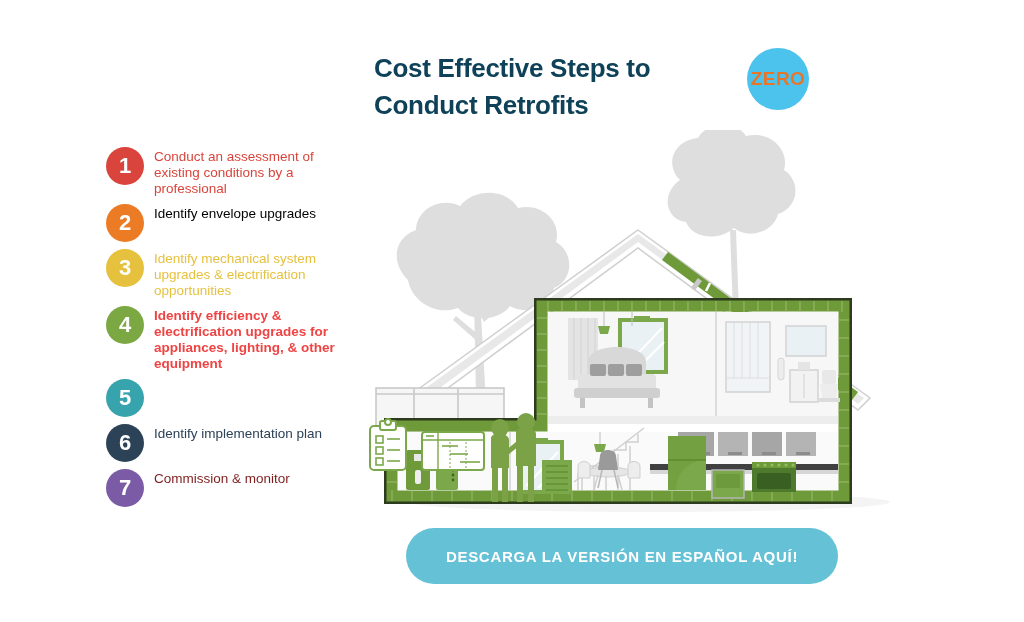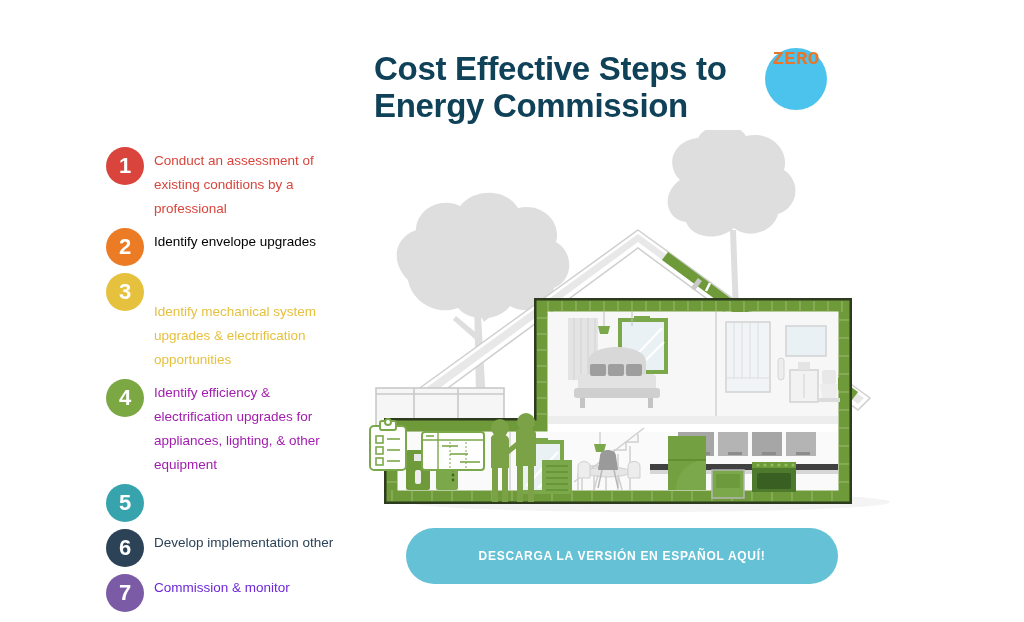--- a/index.html
+++ b/index.html
@@ -8,110 +8,110 @@
     background:#ffffff;
     font-family:"Liberation Sans", sans-serif;
     overflow:hidden;
     position:relative;
   }
   #stage{position:relative;width:1024px;height:622px;}
 
   
   .title-block{position:absolute;left:374px;top:50px;width:470px;}
   .title-text{
-    font-size:33px;line-height:37px;font-weight:bold;
+    font-size:26px;line-height:37px;font-weight:bold;
     color:#0F4258;letter-spacing:-0.3px;
     margin:0;max-width:385px;
   }
   .zero-badge{
-    position:absolute;left:391px;top:-2px;
+    position:absolute;left:373px;top:-2px;
     width:62px;height:62px;border-radius:50%;
-    display:flex;justify-content:center;font-family:Liberation Mono, monospace;
+    display:flex;align-items:center;justify-content:center;
   }
   .zero-badge span{
     font-size:19px;font-weight:bold;letter-spacing:0.4px;
   }
 
   
   .steps{position:absolute;left:106px;top:147px;width:245px;}
   .step{display:flex;align-items:flex-start;margin-bottom:7px;}
   .step-num{
     flex:0 0 auto;width:38px;height:38px;border-radius:50%;
     color:#ffffff;font-size:22px;font-weight:bold;
     display:flex;align-items:center;justify-content:center;
     margin-right:10px;
   }
   .step-label{
-    font-size:13.5px;line-height:24px;
+    font-size:13.5px;line-height:16px;
     padding-top:2px;max-width:190px;
   }
 
   
   .cta{
     position:absolute;left:406px;top:528px;
     width:432px;height:56px;border-radius:28px;
     display:flex;align-items:center;justify-content:center;
-    color:#ffffff;font-size:12px;font-weight:bold;letter-spacing:0.7px;
+    color:#ffffff;font-size:15px;font-weight:bold;letter-spacing:0.7px;
     cursor:pointer;border:none;
     font-family:"Liberation Sans", sans-serif;
   }
 
   
   .illo{position:absolute;left:350px;top:130px;width:560px;height:390px;}
   .illo svg{display:block;}
 </style>
 </head>
 <body>
 
 <div id="stage">
 
   <div class="title-block">
     <h1 class="title-text" style="color: rgb(15, 66, 88);">
       <span>Cost Effective Steps to</span><br>
-      <span>Energy Commission</span>
+      <span>Conduct Retrofits</span>
     </h1>
     <div class="zero-badge" style="background: rgb(76, 195, 237);">
       <span style="color: rgb(232, 117, 42);">ZERO</span>
     </div>
   </div>
 
   <div class="steps">
 
     <div class="step">
       <div class="step-num" style="background: rgb(217, 69, 60);">1</div>
       <div class="step-label" style="color: rgb(217, 69, 60);">Conduct an assessment of existing conditions by a professional</div>
     </div>
 
     <div class="step">
       <div class="step-num" style="background: rgb(236, 123, 38);">2</div>
       <div class="step-label" style="color: #000000;">Identify envelope upgrades</div>
     </div>
 
     <div class="step">
       <div class="step-num" style="background: rgb(230, 193, 62);">3</div>
-      <div class="step-label" style="color: rgb(230, 193, 62); margin-top: 25px;">Identify mechanical system upgrades &amp; electrification opportunities</div>
+      <div class="step-label" style="color: rgb(230, 193, 62);">Identify mechanical system upgrades &amp; electrification opportunities</div>
     </div>
 
     <div class="step">
       <div class="step-num" style="background: rgb(123, 168, 67);">4</div>
-      <div class="step-label" style="color: #a21caf;">Identify efficiency &amp; electrification upgrades for appliances, lighting, &amp; other equipment</div>
+      <div class="step-label" style="color: #ef4444; font-weight: bold;">Identify efficiency &amp; electrification upgrades for appliances, lighting, &amp; other equipment</div>
     </div>
 
     <div class="step">
       <div class="step-num" style="background: rgb(55, 164, 173);">5</div>
     </div>
 
     <div class="step">
       <div class="step-num" style="background: rgb(43, 66, 87);">6</div>
-      <div class="step-label" style="color: rgb(43, 66, 87);">Develop implementation other</div>
+      <div class="step-label" style="color: rgb(43, 66, 87);">Identify implementation plan</div>
     </div>
 
     <div class="step">
       <div class="step-num" style="background: rgb(123, 91, 165);">7</div>
-      <div class="step-label" style="color: #6d28d9;">Commission &amp; monitor</div>
+      <div class="step-label" style="color: #7f1d1d;">Commission &amp; monitor</div>
     </div>
 
   </div>
 
   <div class="illo">
     <svg width="560" height="390" viewBox="0 0 560 390" xmlns="http://www.w3.org/2000/svg">
 
       <g fill="#DEDEDE">
         <path d="M58 150 C40 132 44 108 66 100 C66 80 90 66 110 76 C124 58 156 58 168 78
                  C192 72 212 92 206 112 C224 122 224 150 204 158 C200 176 176 186 160 176

